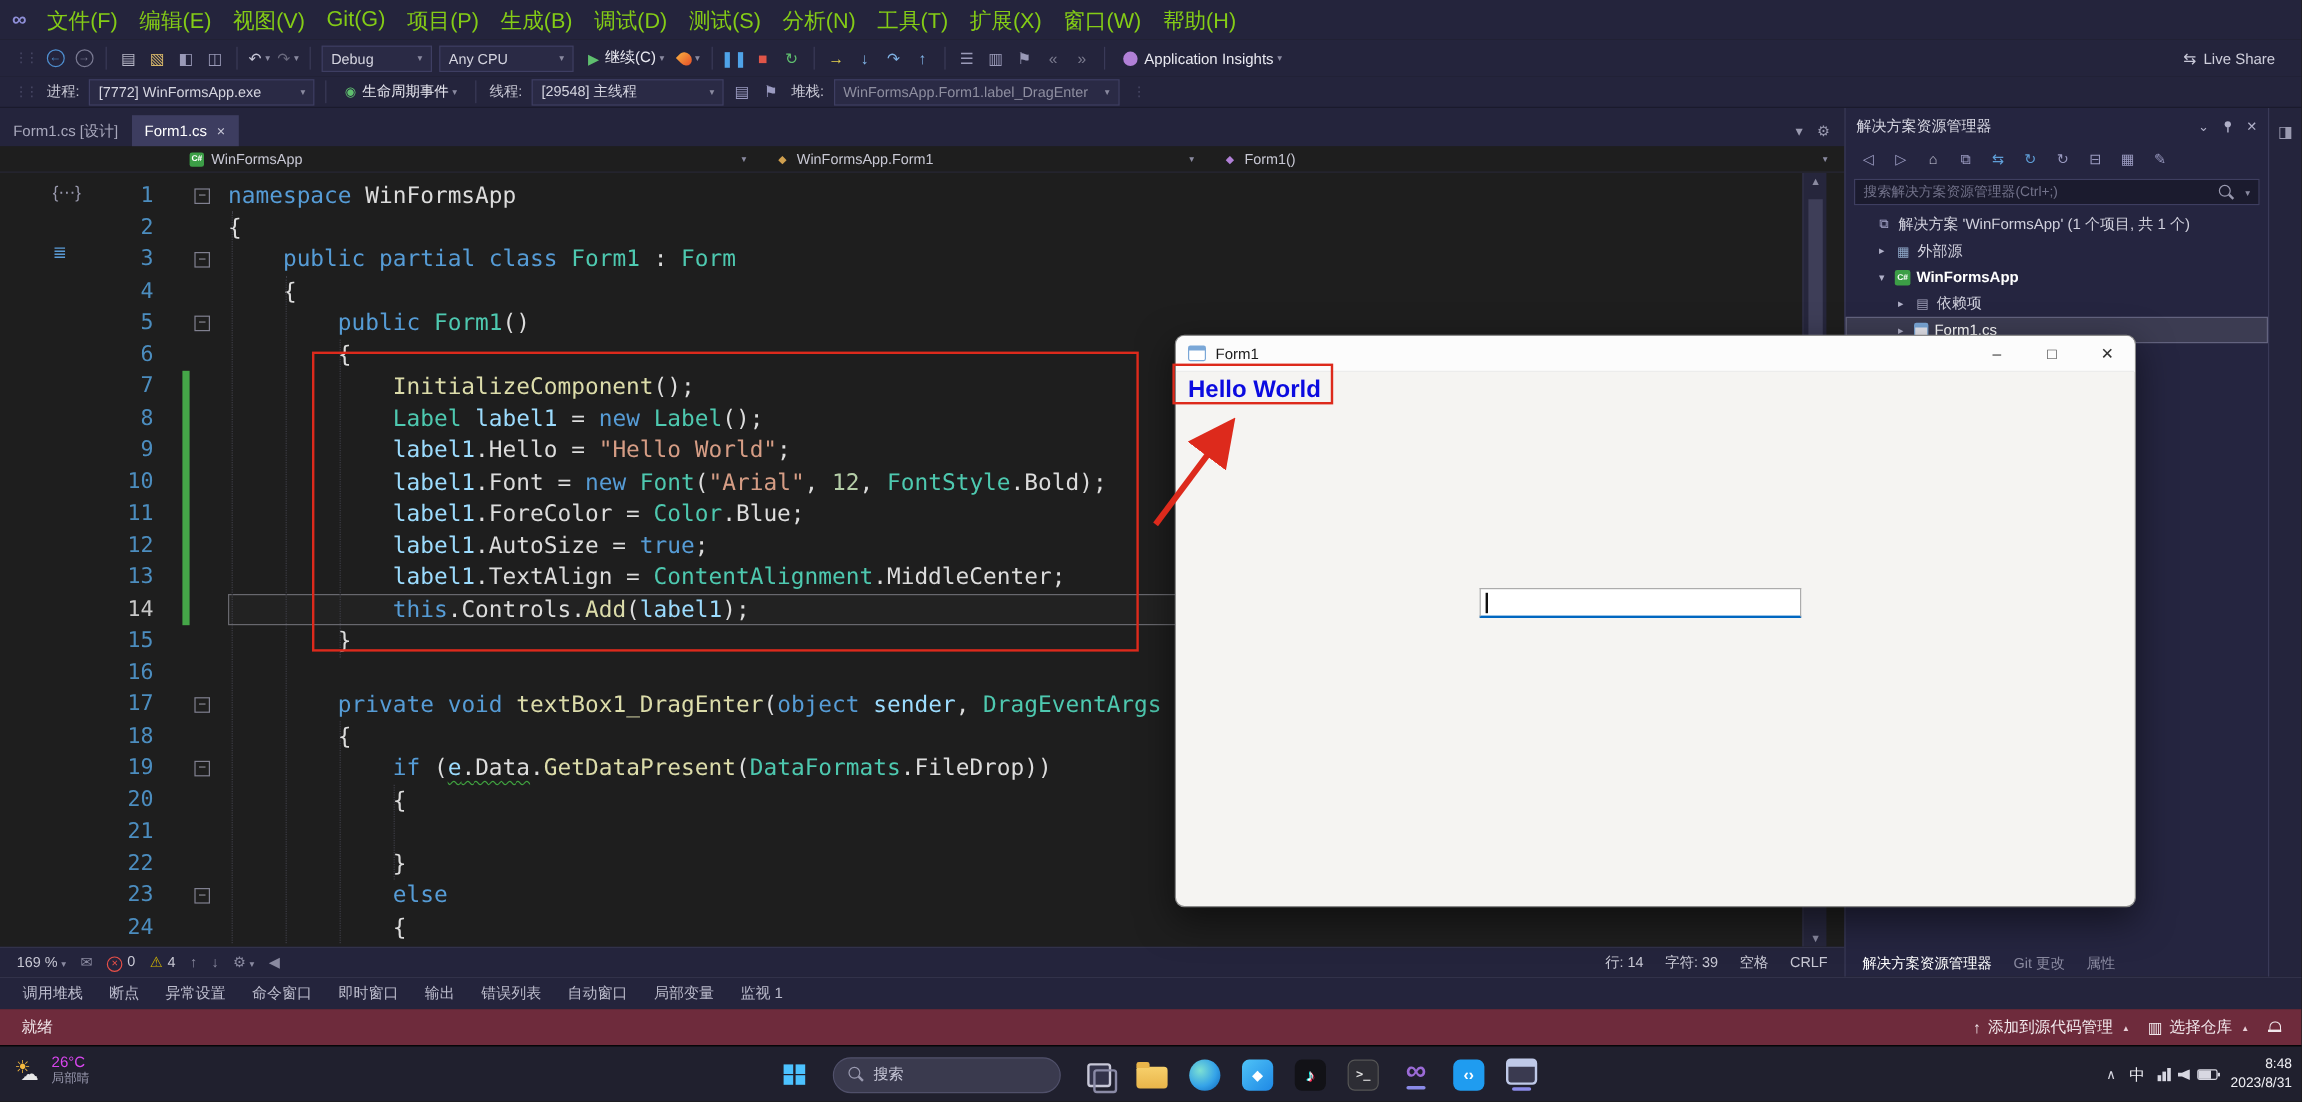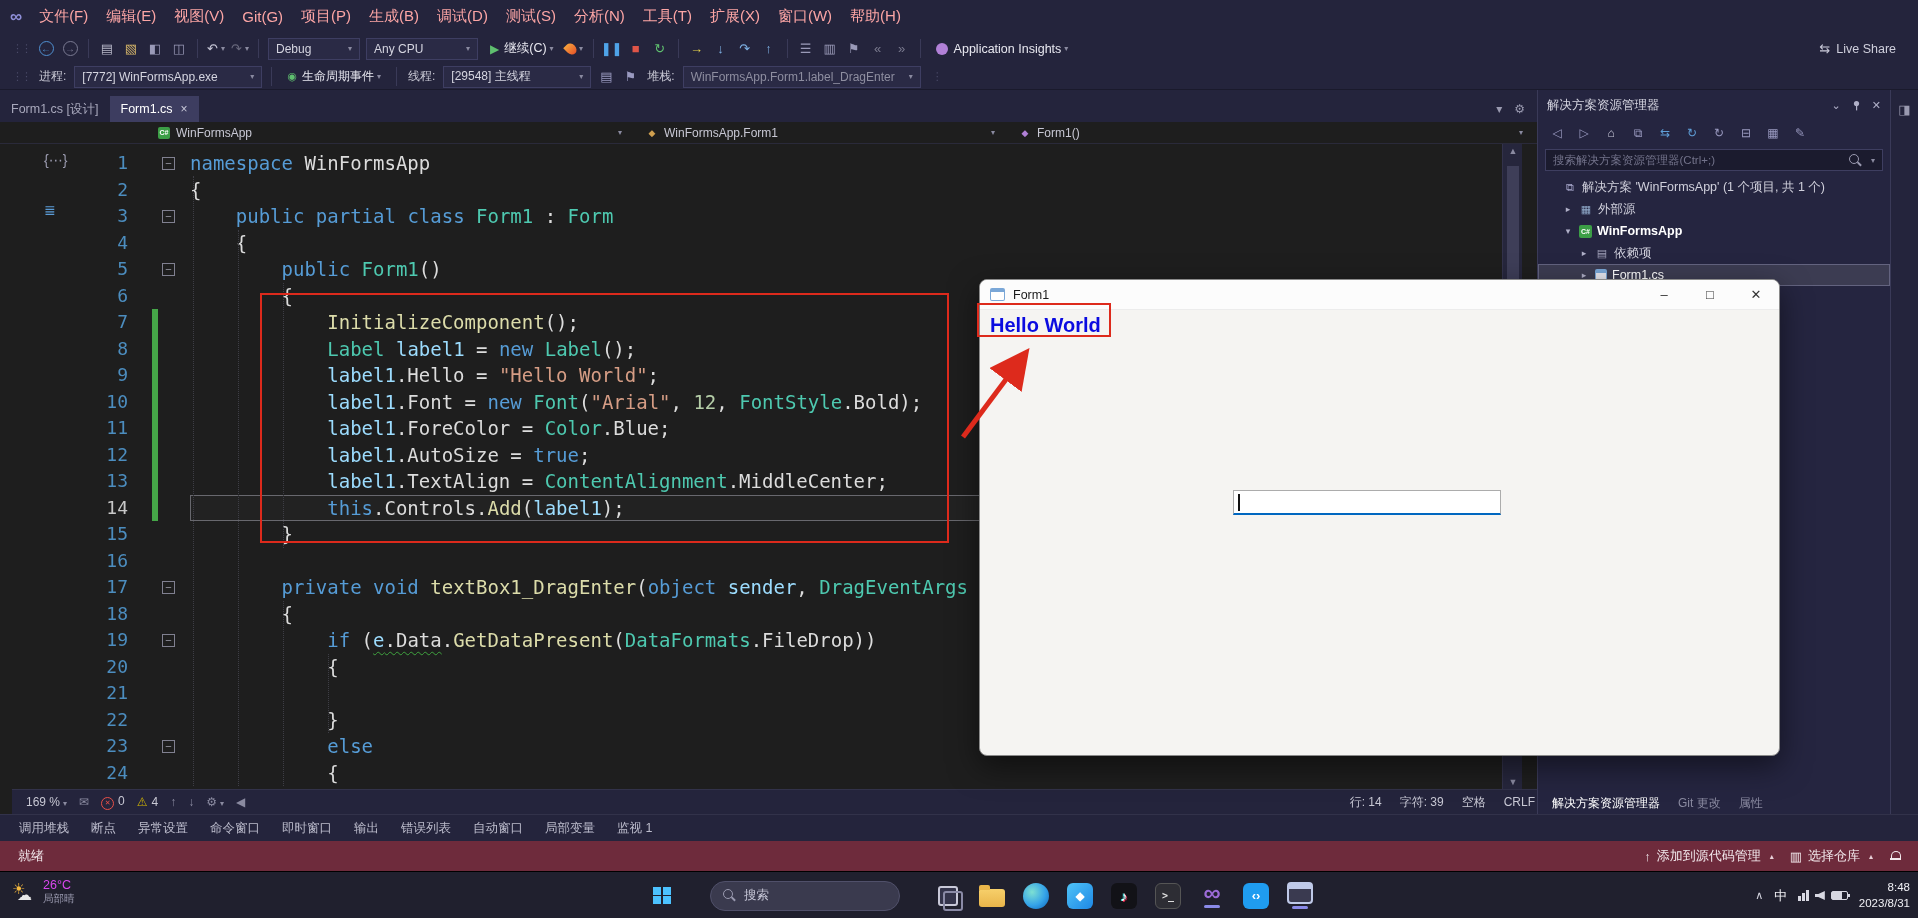--- a/index.html
+++ b/index.html
@@ -1,21 +1,21 @@
 <!DOCTYPE html>
 <html><head>
 <meta charset="utf-8">
 <style>
   *{margin:0;padding:0;box-sizing:border-box}
   html,body{width:1918px;height:918px;overflow:hidden}
   body{position:relative;background:#1E1E1E;font-family:"Liberation Sans",sans-serif;color:#CFCFDC;font-size:13px}
   
   .titlebar{position:absolute;left:0;top:0;width:1918px;height:33px;background:#24243C;display:flex;align-items:center;z-index:5}
   .vs-logo{margin:0 8px 0 10px;color:#8F8FD8;font-size:17px;font-weight:bold}
-  .menu-item{padding:0 9px;height:100%;display:flex;align-items:center;color:#fca5a5;font-size:15px}
+  .menu-item{padding:0 9px;height:100%;display:flex;align-items:center;color:#84cc16;font-size:18px}
   .tb-search{position:absolute;left:690px;top:4px;width:348px;height:25px;background:#1F1F36;border:1px solid #45456A;border-radius:3px;display:flex;align-items:center;padding:0 8px}
   .tb-search input{flex:1;background:transparent;border:none;outline:none;color:#C8C8D8;font-size:12.5px;font-family:inherit}
   .tb-search input::placeholder{color:#8A8AA4}
   .tb-title{position:absolute;left:1075px;top:0;height:33px;display:flex;align-items:center;color:#E8E8F2;font-size:13px}
   .r-badge{position:absolute;left:1733px;top:0;height:33px;width:30px;display:flex;align-items:center;justify-content:center;color:#E5484D;font-weight:bold;font-size:16px}
   .win-controls{position:absolute;right:0;top:0;height:33px;display:flex}
   .wc{width:46px;display:flex;align-items:center;justify-content:center;color:#C8C8D8;font-size:13px}
   
   .toolbar1{position:absolute;left:0;top:33px;width:1918px;height:31px;background:#24243C;display:flex;align-items:center;padding:0 8px;font-size:12.5px;z-index:5}
   .toolbar2{position:absolute;left:0;top:64px;width:1918px;height:26px;background:#24243C;display:flex;align-items:center;padding:0 8px;font-size:12px;border-bottom:1px solid #1A1A2C;z-index:5}
@@ -62,21 +62,21 @@
   .guide{position:absolute;border-left:1px dotted #3E3E46;width:0}
   .changebar{position:absolute;left:152px;top:165px;width:6px;height:212px;background:#45A648}
   .scrollbar{position:absolute;left:1502px;top:0;width:20px;height:645px;background:#26263C;border-left:1px solid #32324A}
   .sb-thumb{position:absolute;left:4px;top:22px;width:12px;height:470px;background:#3E3E58}
   .sb-arrow{position:absolute;left:0;width:20px;text-align:center;color:#8A8AA0;font-size:9px}
   .sb-mark{position:absolute;left:3px;width:14px;height:3px;background:#C8A928}
   .sb-caretmark{position:absolute;left:3px;width:14px;height:3px;background:#4FA3D8}
   .margin-ic1{position:absolute;left:44px;top:8px;color:#9A9AAE;font-size:14px}
   .margin-ic2{position:absolute;left:44px;top:58px;color:#5B9BD5;font-size:14px}
   
-  .estatus{position:absolute;left:12px;top:789px;width:1537px;height:25px;background:#24243C;display:flex;align-items:center;font-size:12px;color:#C8C8D4;gap:12px;padding:0 14px;border-top:1px solid #32324A}
+  .estatus{position:absolute;left:0;top:789px;width:1537px;height:25px;background:#24243C;display:flex;align-items:center;font-size:12px;color:#C8C8D4;gap:12px;padding:0 14px;border-top:1px solid #32324A}
   .errc{width:13px;height:13px;border-radius:50%;border:1.5px solid #E85048;color:#E85048;font-size:7px;display:inline-flex;align-items:center;justify-content:center;margin-right:4px}
   .warnt{color:#D7BA00;margin-right:4px}
   .est-right{margin-left:auto;display:flex;gap:18px;align-items:center}
   .dim{color:#8A8AA0}
   
   .ptabs{position:absolute;left:0;top:814px;width:1918px;height:27px;background:#24243C;border-top:1px solid #32324A;display:flex;align-items:center;padding-left:8px;font-size:12.5px;color:#BCBCCC}
   .ptab{padding:0 11px}
   .statusbar{position:absolute;left:0;top:841px;width:1918px;height:30px;background:#6E2B3C;display:flex;align-items:center;color:#F2E8EC;font-size:13px}
   .sb-left{padding-left:18px}
   .sb-right{margin-left:auto;display:flex;align-items:center;gap:16px;padding-right:16px}
@@ -121,21 +121,21 @@
   .anno-rect{position:absolute;border:2.5px solid #DD2A1C;z-index:60;pointer-events:none}
   .anno-svg{position:absolute;left:0;top:0;width:1918px;height:918px;z-index:60;pointer-events:none}
   
   .taskbar{position:absolute;left:0;top:871px;width:1918px;height:47px;background:#20202E;border-top:1px solid #000}
   .weather{position:absolute;left:12px;top:6px;display:flex;align-items:center;gap:7px}
   .wx-ico{position:relative;width:24px;height:24px}
   .wx-ico .sun{position:absolute;left:0;top:0;color:#F5B93F;font-size:15px}
   .wx-ico .cloud{position:absolute;left:5px;top:6px;color:#E8E8E8;font-size:15px}
   .wx-txt div:first-child{font-size:12.5px;color:#d946ef}
   .wx-txt div:last-child{font-size:10.5px;color:#9A9AB0}
-  .tb-center{position:absolute;left:640px;top:0;height:47px;display:flex;align-items:center;gap:20px}
+  .tb-center{position:absolute;left:640px;top:0;height:47px;display:flex;align-items:center;gap:4px}
   .tb-slot{width:44px;height:44px;display:flex;align-items:center;justify-content:center;flex-direction:column}
   .winlogo{display:grid;grid-template-columns:8px 8px;grid-template-rows:8px 8px;gap:1.5px}
   .winlogo i{background:#4CC2FF}
   .pill{height:30px;width:190px;border-radius:15px;background:#3A3A4E;border:1px solid #50506A;display:flex;align-items:center;padding:0 12px;gap:8px;color:#C8C8D8;font-size:12.5px;margin:0 6px}
   .ico-folder{width:26px;height:18px;background:linear-gradient(#F7D06B,#E9B54A);border-radius:2px 3px 3px 3px;position:relative;margin-top:4px}
   .ico-folder::before{content:"";position:absolute;top:-4px;left:0;width:11px;height:5px;background:#E9B54A;border-radius:2px 2px 0 0}
   .ico-edge{width:26px;height:26px;border-radius:50%;background:radial-gradient(circle at 35% 35%,#7DE0D3,#35A3E8 55%,#0B62B8)}
   .ico-photos{width:26px;height:26px;border-radius:6px;background:linear-gradient(135deg,#4FC3F7,#1E88E5);display:flex;align-items:center;justify-content:center;color:#fff;font-size:12px}
   .ico-dy{width:26px;height:26px;border-radius:6px;background:#121217;display:flex;align-items:center;justify-content:center;color:#fff;font-size:14px;font-weight:bold;text-shadow:-1px 0 0 #25F4EE,1px 1px 0 #FE2C55}
   .ico-term{width:26px;height:26px;border-radius:6px;background:#2D2D34;border:1px solid #555;color:#ddd;font-family:"DejaVu Sans Mono",monospace;font-size:10px;font-weight:bold;display:flex;align-items:center;justify-content:center}
@@ -272,21 +272,21 @@
       <span class="caret">▾</span>
     </div>
   <span class="sep"></span>
   <div class="run-btn">
       <span style="color:#5FBF6F;font-size:11px;margin-right:5px">◉</span>
       <span>生命周期事件</span>
       <span class="caret">▾</span>
     </div>
   <span class="sep"></span>
   <span class="lbl">线程:</span>
-  <div class="combo" style="width:148px">
+  <div class="combo" style="width:160px">
       <span>[29548] 主线程</span>
       <span class="caret">▾</span>
     </div>
   <span class="tb-icon" style="color:#9A9AC0">▤</span>
   <span class="tb-icon" style="color:#9A9AC0">⚑</span>
   <span class="lbl">堆栈:</span>
   <div class="combo grayed" style="width:238px">
       <span>WinFormsApp.Form1.label_DragEnter</span>
       <span class="caret">▾</span>
     </div>

